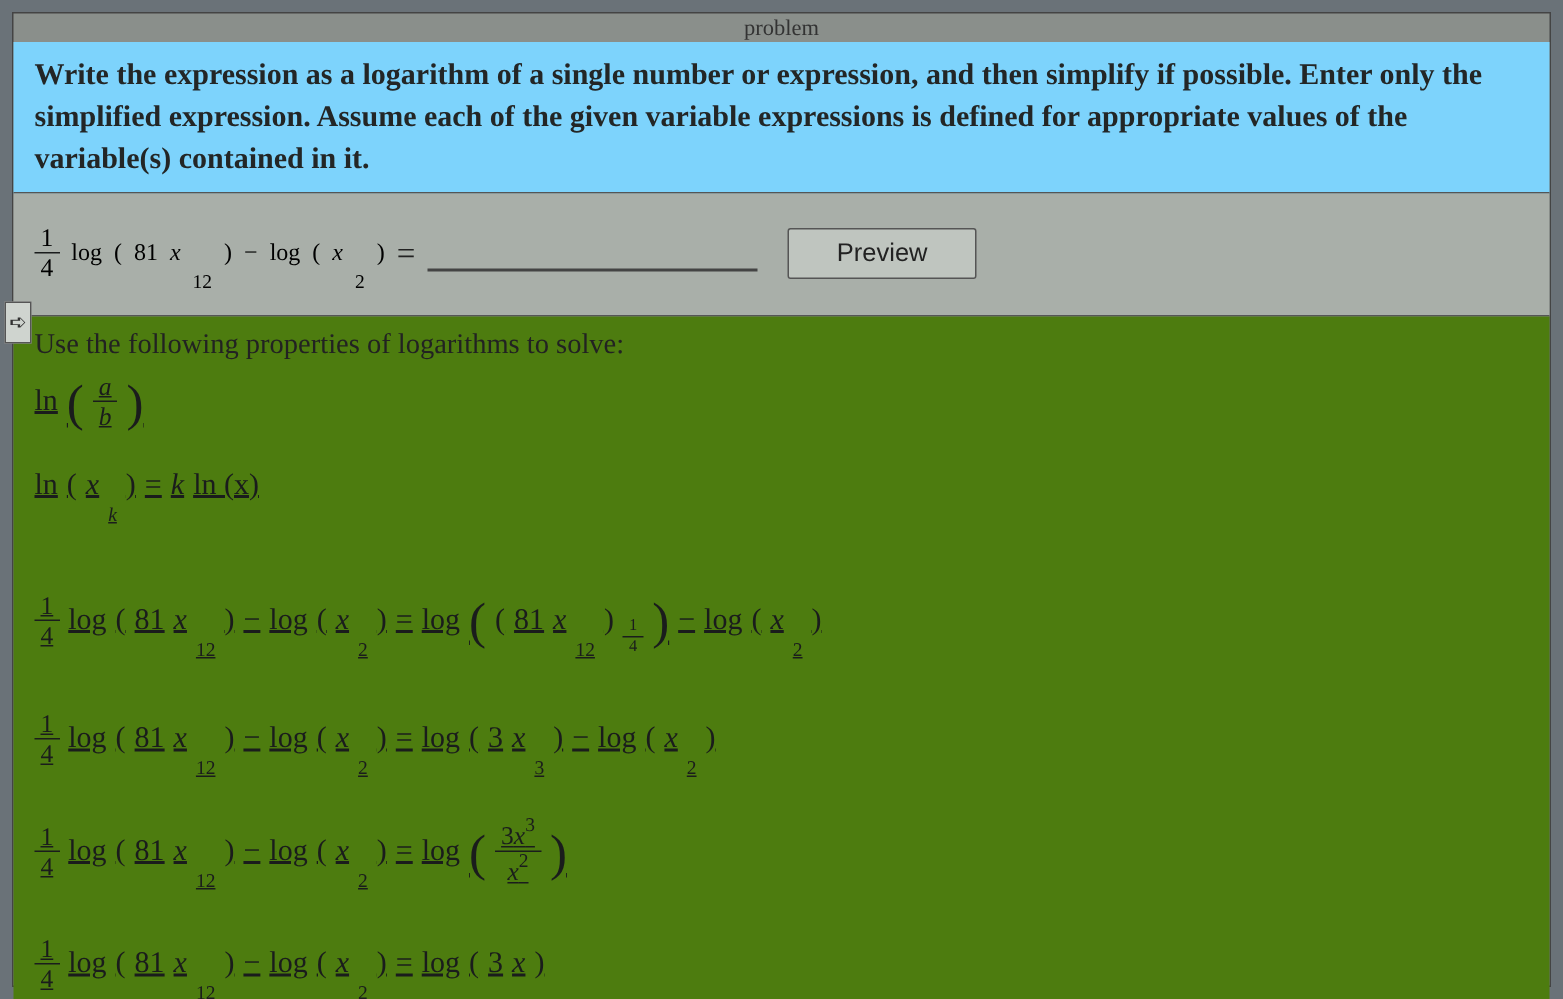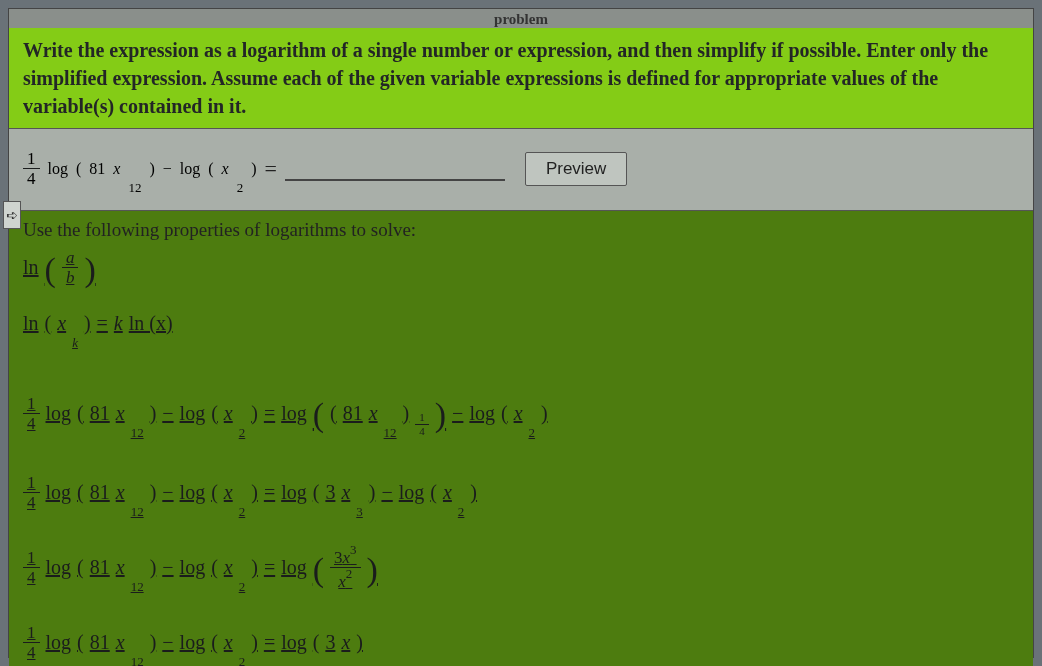--- a/index.html
+++ b/index.html
@@ -13,26 +13,26 @@
     }
     .page-wrapper {
       background: #8a8f8b;
       border: 1px solid #444;
       height: 100%;
       position: relative;
     }
     .section-header {
       color: #333;
       font-size: 15px;
-      font-weight: bold;
+      font-weight: normal;
       padding: 2px 8px 0 8px;
       text-align: center;
     }
     .top-section {
-      background: #84cc16;
+      background: #7dd3fc;
       padding: 8px 14px;
       border-bottom: 1px solid #555;
     }
     .instruction {
       color: #232626;
       font-size: 20px;
       line-height: 1.4;
       font-weight: 600;
     }
     .input-row {
@@ -46,21 +46,21 @@
     .input-row .eq { font-size: 22px; color: #222; }
     .answer-line {
       border-bottom: 2px solid #444;
       width: 220px;
       display: inline-block;
       height: 24px;
     }
     .preview-btn {
       background: #bfc5bf;
       border: 1px solid #555;
-      padding: 6px 20px;
+      padding: 6px 32px;
       font-size: 17px;
       color: #222;
       cursor: pointer;
       margin-left: 12px;
       border-radius: 2px;
     }
     .solution-section {
       background: #4d7c0f;
       padding: 8px 14px 14px;
     }

